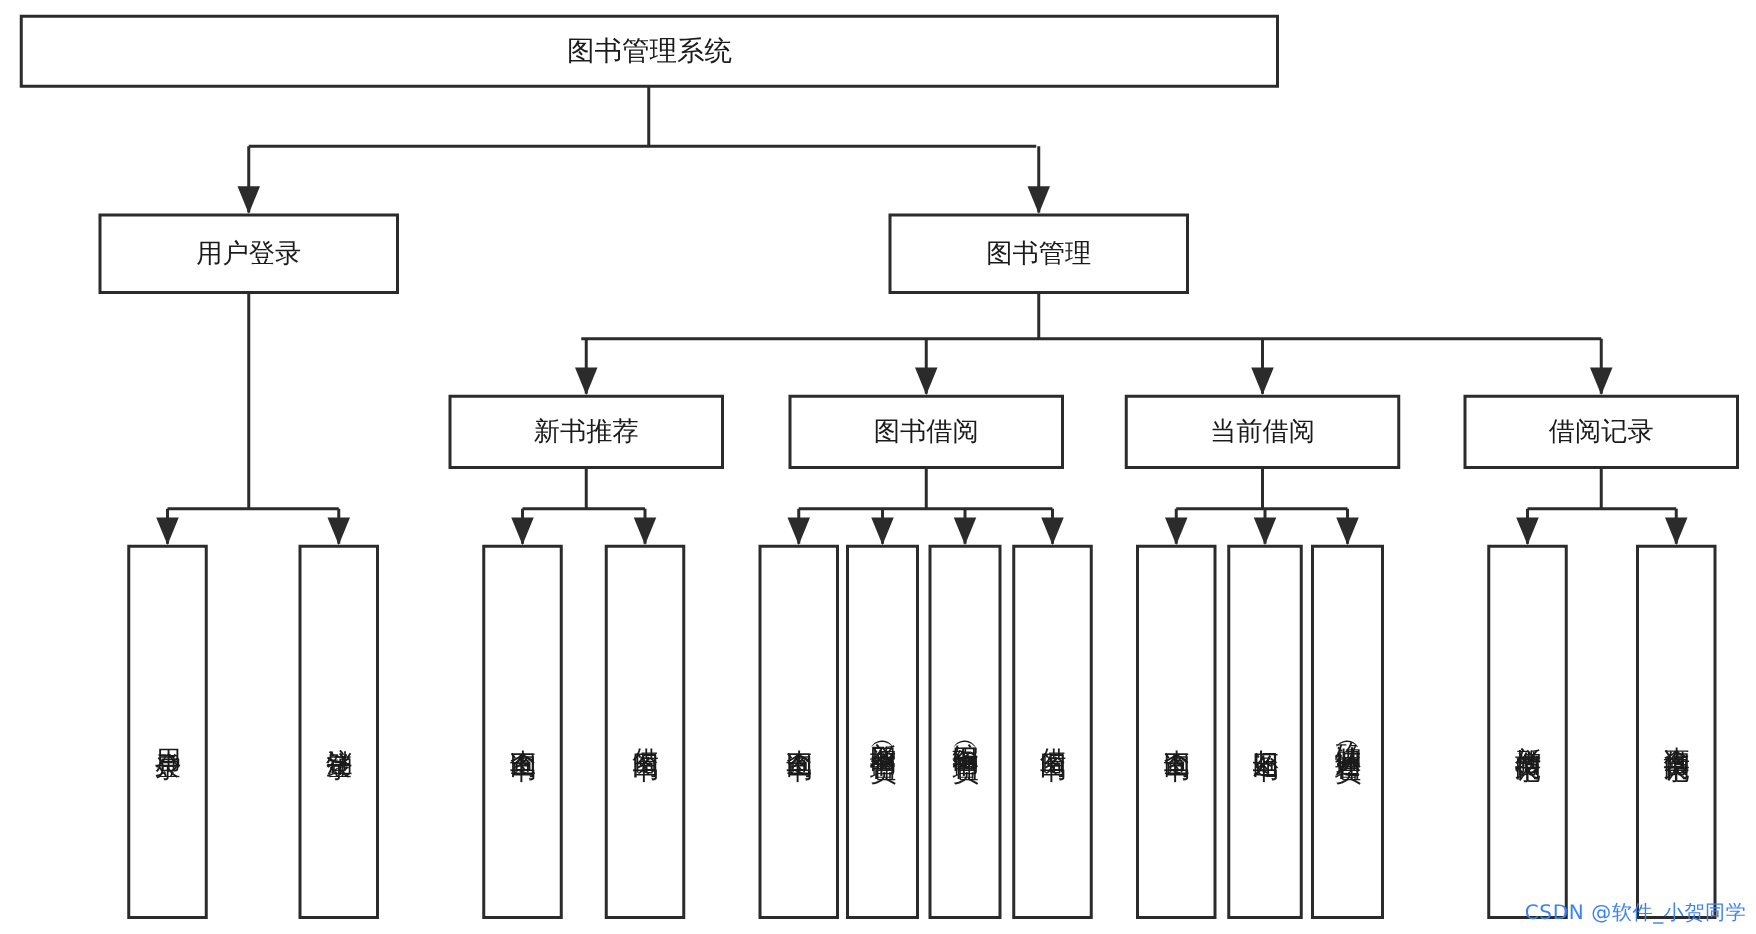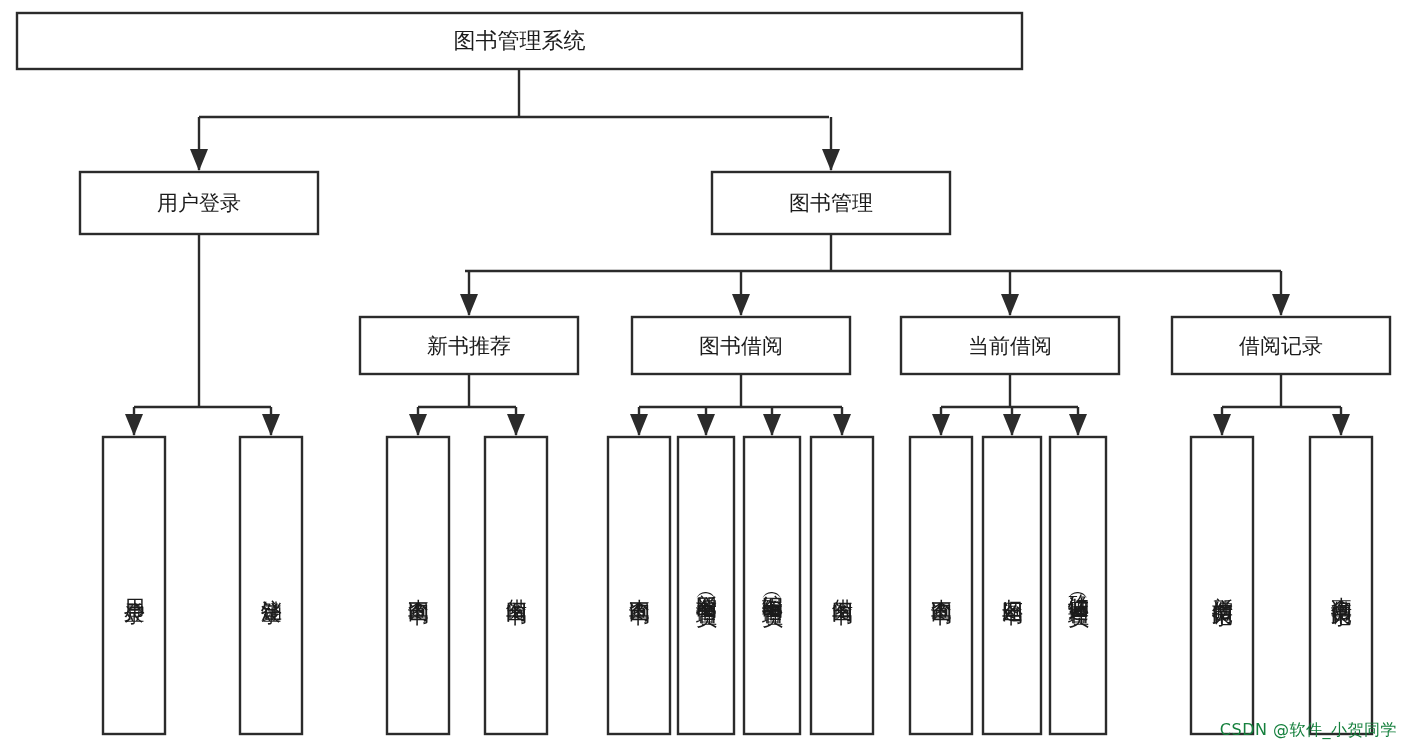--- a/index.html
+++ b/index.html
@@ -77,21 +77,21 @@
     justify-content: center;
     white-space: nowrap;
     pointer-events: none;
   }
   .watermark {
     position: absolute;
     right: 8px;
     bottom: 6px;
     font-family: "DejaVu Sans", "Liberation Sans", sans-serif;
     font-size: 16px;
-    color: #15803d;
+    color: #3b82f6;
     letter-spacing: 0.5px;
     white-space: nowrap;
   }
 </style>
 </head>
 <body>
 
 <div id="diagram-root">
 
   <svg class="diagram-canvas" viewBox="0 0 1405 747">

